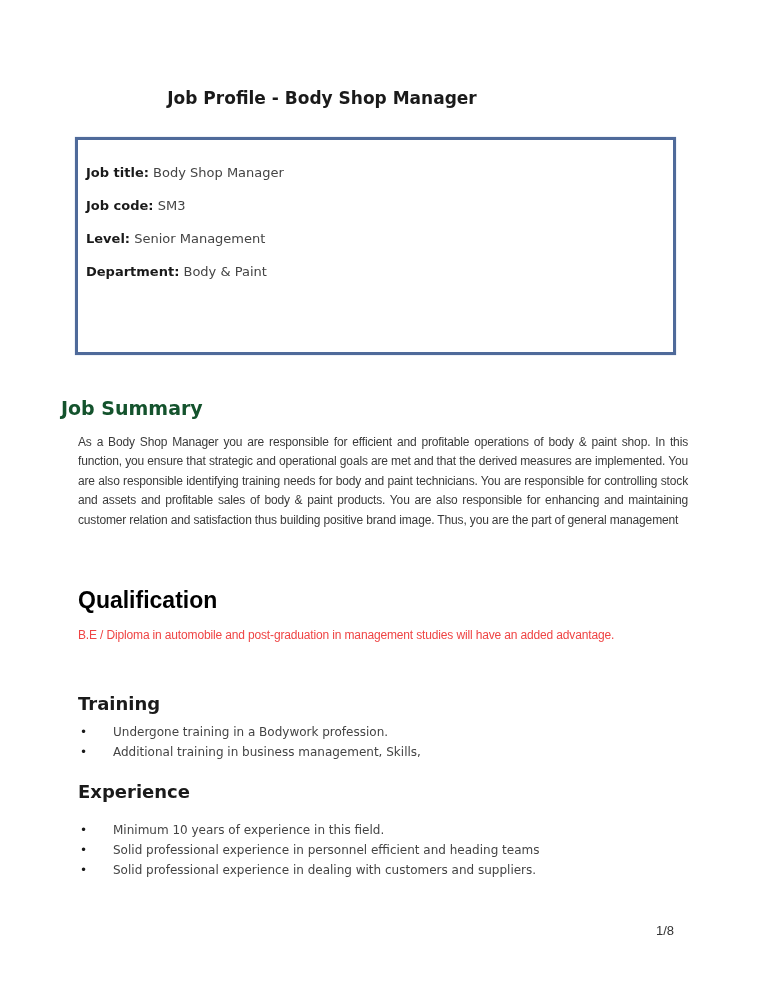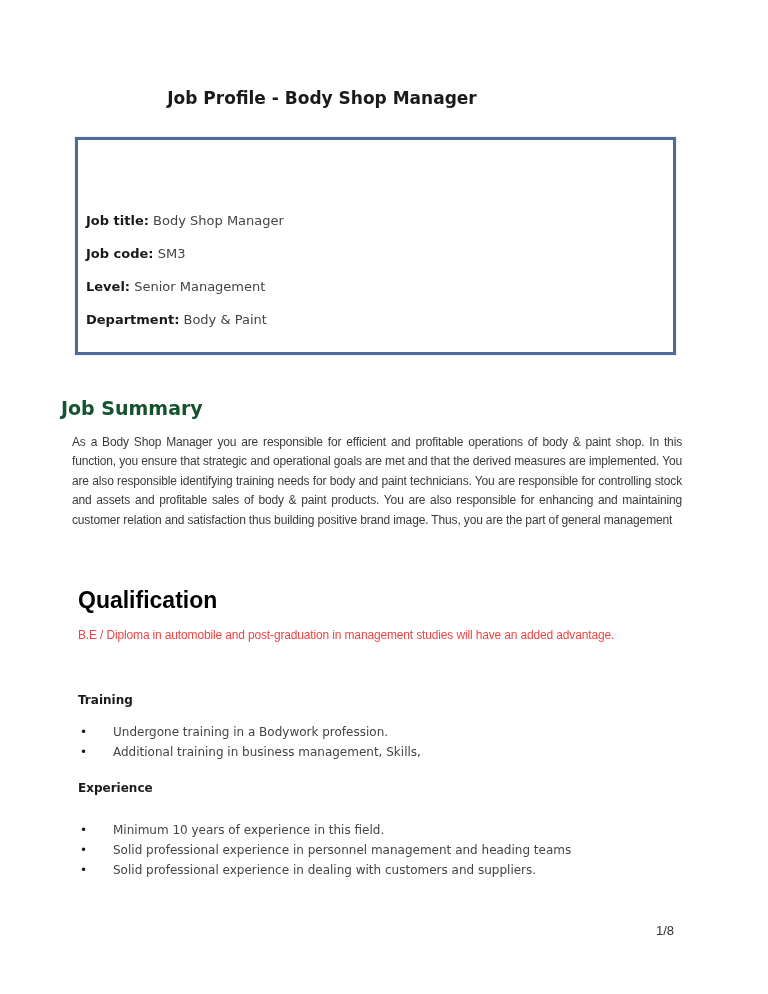--- a/index.html
+++ b/index.html
@@ -36,39 +36,38 @@
       border: 3px solid #4f6a9a;
       box-shadow: 0 0 1px #9fb0cc;
     }
     .info-row {
       position: absolute;
       left: 8px;
       font-family: "DejaVu Sans", "Liberation Sans", sans-serif;
       font-size: 13px;
       color: #444444;
       white-space: nowrap;
-      margin-top: 48px;
     }
     .info-row .lbl {
       font-weight: bold;
       color: #1a1a1a;
     }
     .h2-summary {
       position: absolute;
       top: 397px;
       left: 61px;
       font-family: "DejaVu Sans", "Liberation Sans", sans-serif;
       font-weight: bold;
       font-size: 19px;
       color: #14532d;
     }
     .summary-text {
       position: absolute;
       top: 433px;
-      left: 72px;
+      left: 78px;
       width: 610px;
       font-family: "Liberation Sans", sans-serif;
       font-size: 12px;
       line-height: 19.4px;
       color: #3a3a3a;
       text-align: justify;
       letter-spacing: -0.15px;
     }
     .h2-qual {
       position: absolute;
@@ -87,21 +86,21 @@
       font-size: 12px;
       color: #ef4444;
       letter-spacing: -0.15px;
       white-space: nowrap;
     }
     .h3 {
       position: absolute;
       left: 78px;
       font-family: "DejaVu Sans", "Liberation Sans", sans-serif;
       font-weight: bold;
-      font-size: 12px;
+      font-size: 18px;
       color: #1a1a1a;
     }
     .bullet-list {
       position: absolute;
       left: 78px;
       margin: 0;
       padding: 0;
       list-style: none;
     }
     .bullet-list li {
@@ -179,21 +178,21 @@
   </ul>
 
   <div class="h3" style="top:781px;">Experience</div>
   <ul class="bullet-list" style="top:820px;">
     <li>
       <span class="dot">•</span>
       <span class="txt">Minimum 10 years of experience in this field.</span>
     </li>
     <li>
       <span class="dot">•</span>
-      <span class="txt">Solid professional experience in personnel management and heading teams</span>
+      <span class="txt">Solid professional experience in personnel efficient and heading teams</span>
     </li>
     <li>
       <span class="dot">•</span>
       <span class="txt">Solid professional experience in dealing with customers and suppliers.</span>
     </li>
   </ul>
 
   <div class="page-number">1/8</div>
 
 </div>

